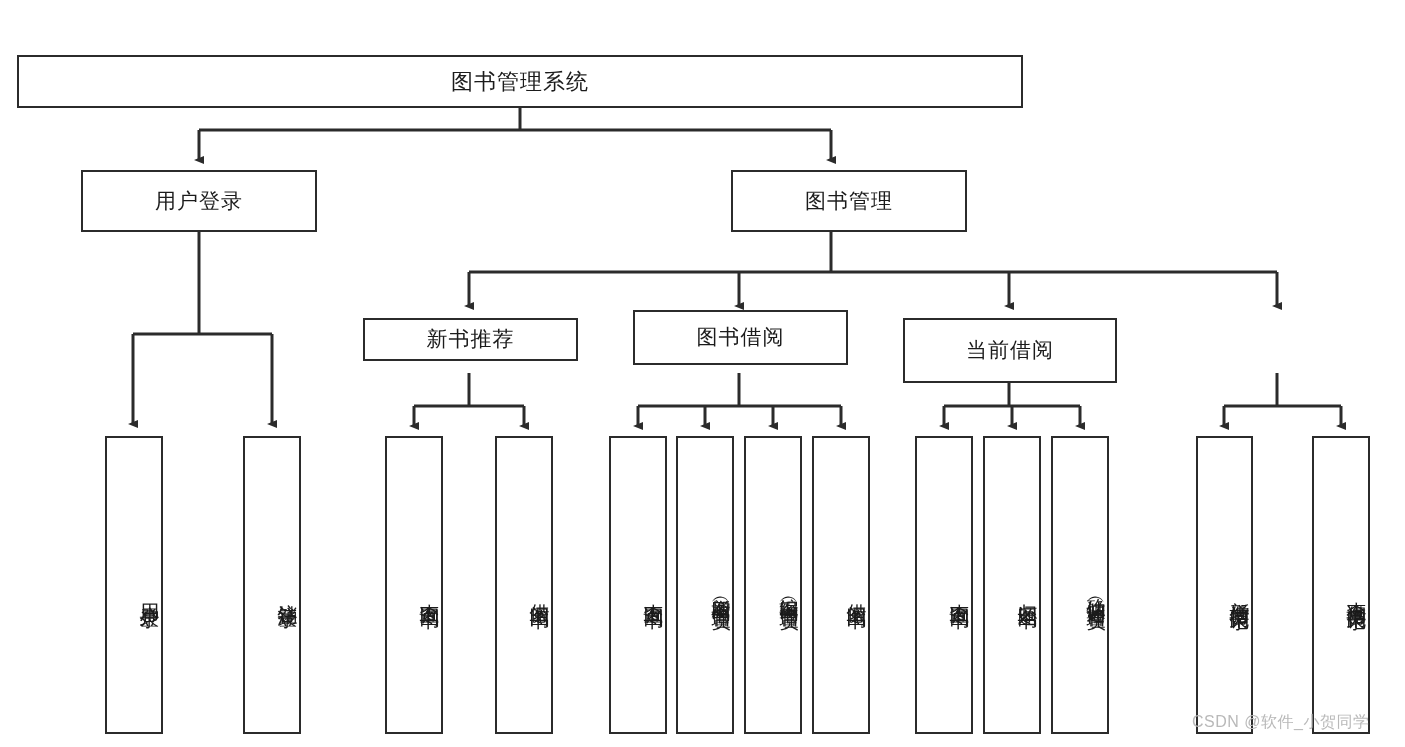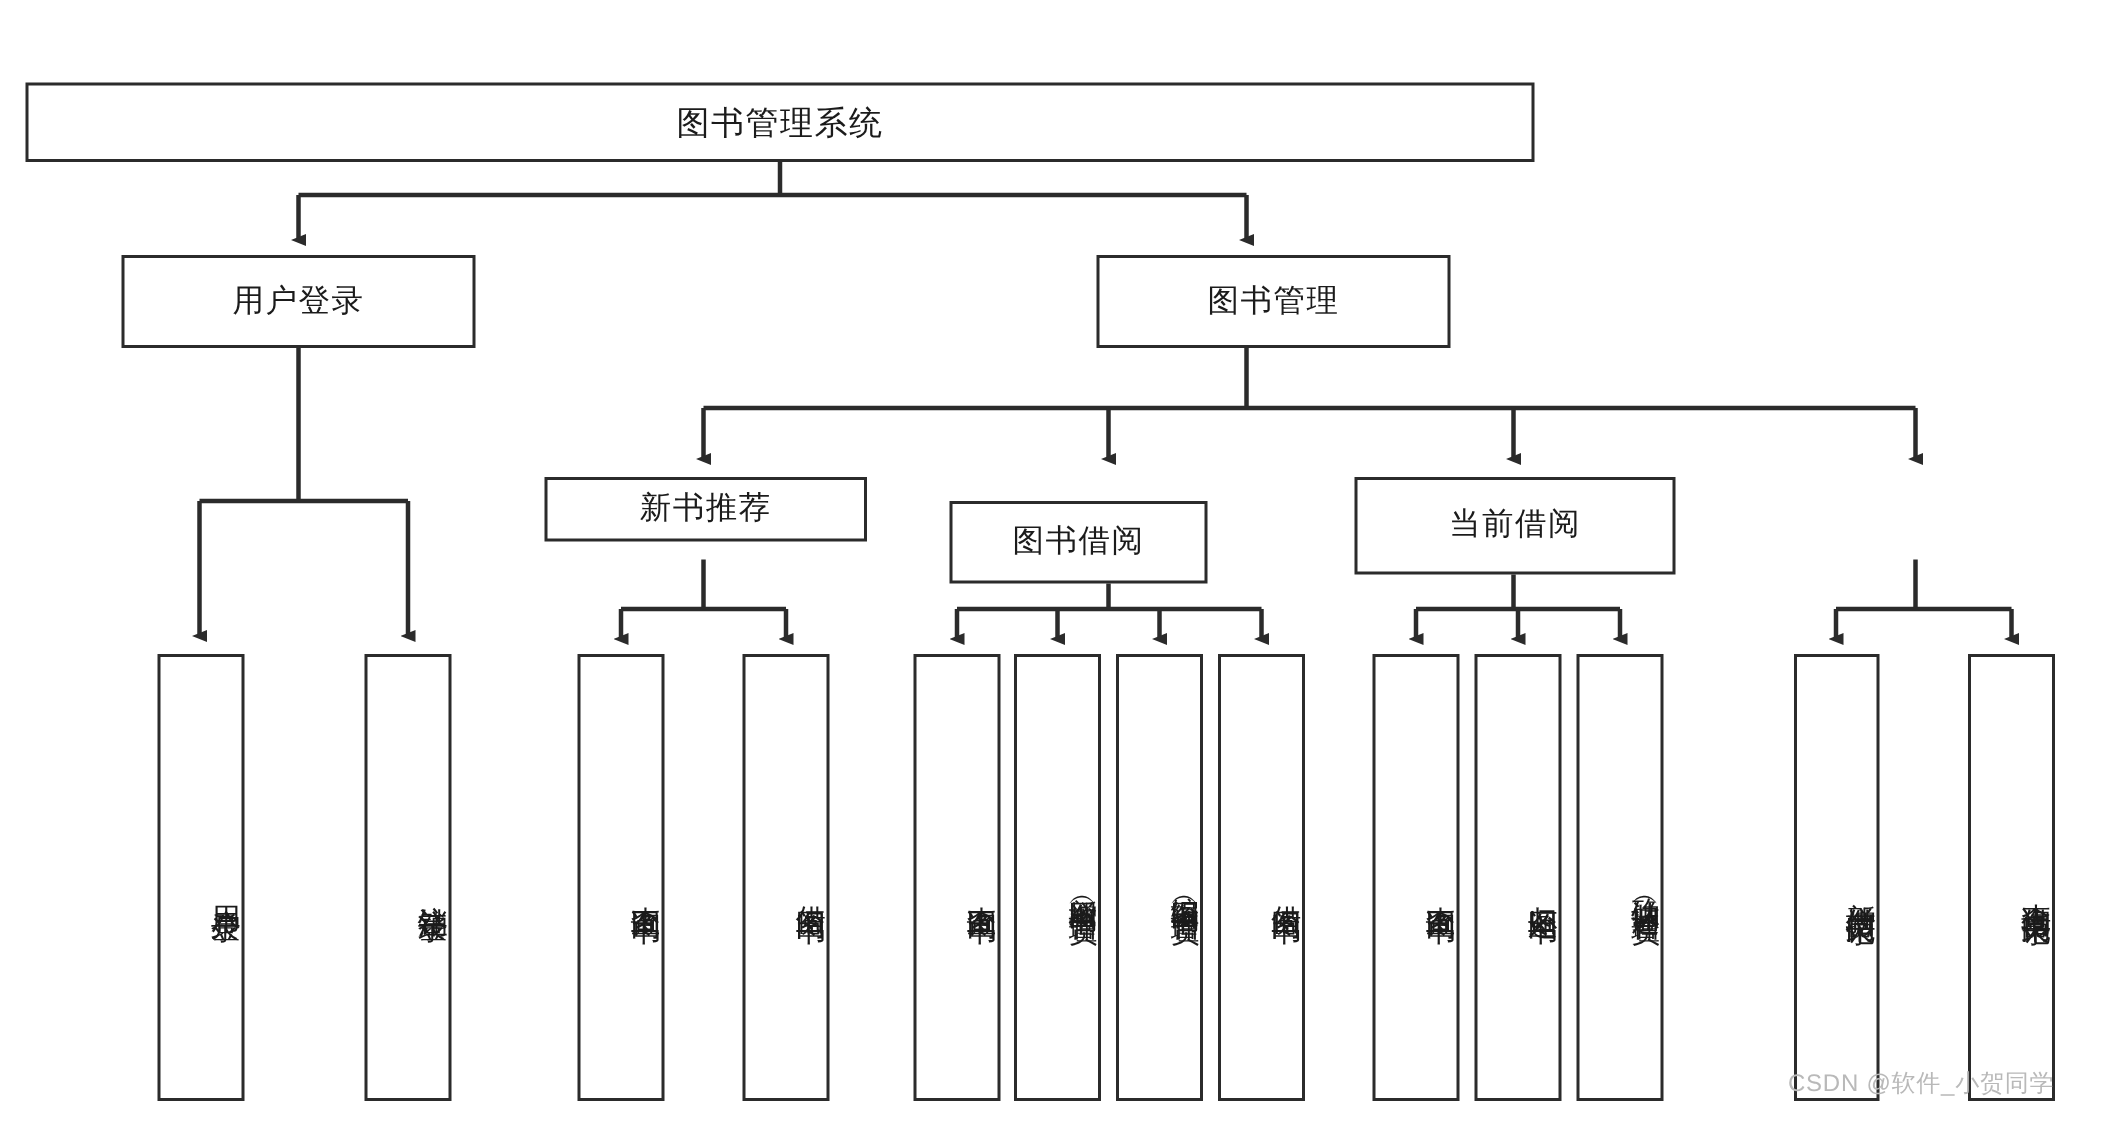--- a/index.html
+++ b/index.html
@@ -127,21 +127,21 @@
   <div class="node level1" style="left:81px; top:170px; width:236px; height:62px;">
     <span>用户登录</span>
   </div>
   <div class="node level1" style="left:711px; top:170px; width:236px; height:62px;margin-left:20px;">
     <span>图书管理</span>
   </div>
 
   <div class="node level2" style="left:363px; top:318px; width:215px; height:43px;">
     <span>新书推荐</span>
   </div>
-  <div class="node level2" style="left:633px; top:334px; width:172px; height:55px;">
+  <div class="node level2" style="left:633px; top:310px; width:215px; height:55px;">
     <span>图书借阅</span>
   </div>
   <div class="node level2" style="left:903px; top:318px; width:214px; height:65px;">
     <span>当前借阅</span>
   </div>
 
   <div class="node leaf" style="left:105px; top:436px; width:58px; height:298px;">
     <span>用户登录</span>
   </div>
   <div class="node leaf" style="left:243px; top:436px; width:58px; height:298px;">

